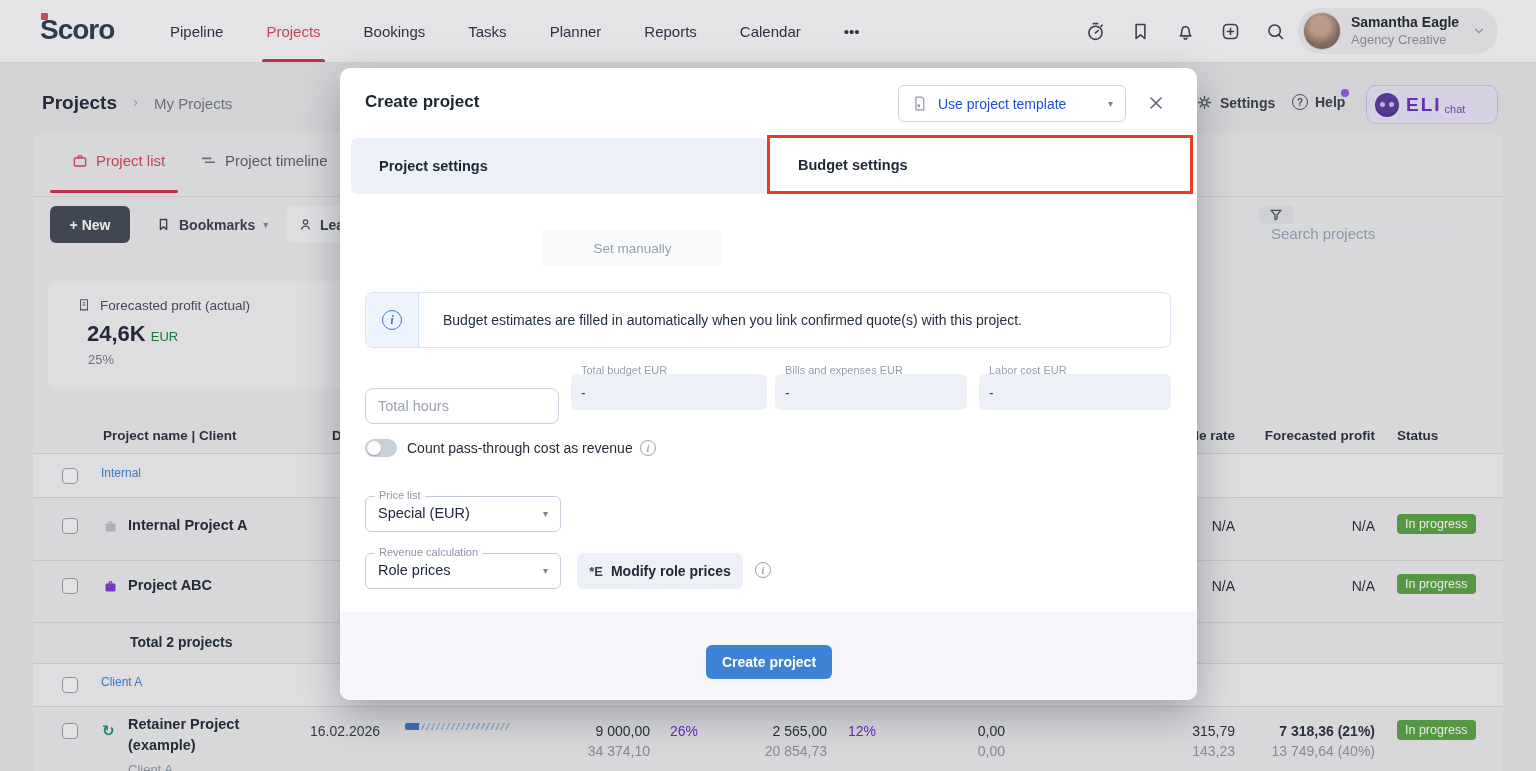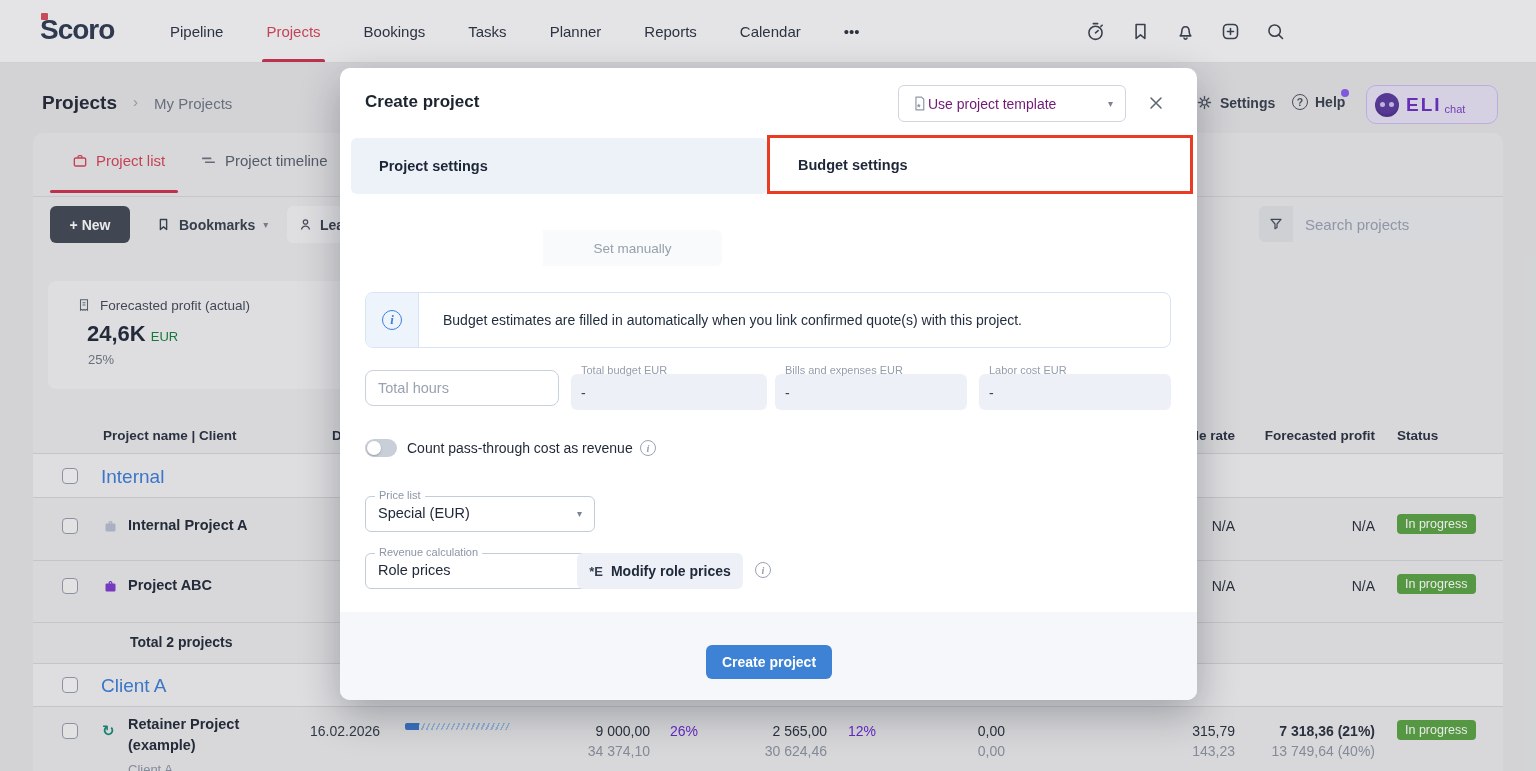--- a/index.html
+++ b/index.html
@@ -45,38 +45,38 @@
   .vtab{position:absolute;display:flex;align-items:center;gap:8px;font-size:15px;cursor:pointer;}
   .vtab-list{left:72px;top:152px;color:#d6455a;}
   .vtab-tl{left:200px;top:152px;color:#58606f;}
   .vtab-underline{position:absolute;left:50px;top:190px;width:128px;height:3px;background:#cc3350;border-radius:2px;}
   .card-divider{position:absolute;left:33px;top:196px;width:1470px;height:1px;background:#d9d9db;}
 
   .btn-new{position:absolute;left:50px;top:206px;width:80px;height:37px;background:#434a55;border-radius:6px;color:#fff;font-size:14px;font-weight:bold;display:flex;align-items:center;justify-content:center;cursor:pointer;}
   .btn-bookmarks{position:absolute;left:156px;top:206px;height:37px;display:flex;align-items:center;gap:8px;font-size:14px;font-weight:bold;color:#39414f;cursor:pointer;}
   .caret{font-size:10px;color:#7c8493;}
   .lead-pill{position:absolute;left:287px;top:206px;width:72px;height:37px;background:#f3f3f5;border-radius:6px;display:flex;align-items:center;gap:7px;padding-left:11px;box-sizing:border-box;font-size:14px;font-weight:bold;color:#39414f;cursor:pointer;}
-  .search-wrap{position:absolute;left:1259px;top:206px;height:36px;display:flex;}
+  .search-wrap{position:absolute;left:1259px;top:206px;height:36px;display:flex;flex-direction:column;}
   .funnel-box{width:34px;height:36px;background:#e0e2e6;border-radius:6px 0 0 6px;display:flex;align-items:center;justify-content:center;color:#434b58;cursor:pointer;}
   .search-input{width:190px;height:36px;border:none;background:#eaebee;border-radius:0 6px 6px 0;font-size:15px;color:#333b4a;padding:0 12px;outline:none;font-family:inherit;box-sizing:border-box;}
   .search-input::placeholder{color:#9aa2b2;}
 
   
   .kpi{position:absolute;left:48px;top:281px;width:420px;height:108px;background:#f2f2f3;border-radius:8px;}
   .kpi-head{position:absolute;left:29px;top:17px;display:flex;align-items:center;gap:9px;font-size:13.5px;color:#434c5c;}
   .kpi-value{position:absolute;left:39px;top:40px;font-size:22px;font-weight:bold;color:#222b3c;}
   .kpi-cur{font-size:13px;font-weight:normal;color:#15803d;margin-left:5px;}
   .kpi-sub{position:absolute;left:40px;top:71px;font-size:13px;color:#6e7787;}
 
   
   .th{position:absolute;font-size:13.5px;font-weight:bold;color:#2a3342;}
   .divider{position:absolute;left:33px;width:1470px;height:1px;background:#d5d6d8;}
   .rowband{position:absolute;left:33px;width:1470px;background:rgba(255,255,255,0.35);}
   .cb{position:absolute;width:16px;height:16px;border:1.5px solid #969eab;border-radius:4px;background:rgba(255,255,255,0.55);box-sizing:border-box;cursor:pointer;}
-  .group-link{position:absolute;font-size:19px;color:#3d7ed8;cursor:pointer;}
+  .group-link{position:absolute;font-size:12px;color:#3d7ed8;cursor:pointer;}
   .proj-icon{position:absolute;width:15px;height:15px;}
   .proj-name{position:absolute;font-size:14.5px;font-weight:bold;color:#232b3a;cursor:pointer;}
   .total-label{position:absolute;font-size:14px;font-weight:bold;color:#242d3c;}
   .cell{position:absolute;font-size:14px;color:#29303f;text-align:right;}
   .cell2{position:absolute;font-size:14px;color:#8d95a3;text-align:right;}
   .pct{position:absolute;font-size:14px;color:#6d28d9;}
   .badge{position:absolute;background:#5aa344;color:#fff;font-size:12.5px;padding:3px 8px;border-radius:4px;}
   .date-cell{position:absolute;font-size:14px;color:#333b4a;}
   .retainer-name{position:absolute;left:128px;top:714px;width:145px;font-size:14.5px;font-weight:bold;color:#232b3a;line-height:21px;cursor:pointer;}
   .retainer-client{position:absolute;left:128px;top:762px;font-size:13px;color:#8d95a3;}
@@ -84,51 +84,51 @@
   .progress{position:absolute;left:405px;top:723px;width:106px;height:7px;border-radius:2px;overflow:hidden;display:flex;cursor:default;}
   .progress-solid{width:14px;height:7px;background:#3b78cc;}
   .progress-hatch{flex:1;height:7px;background:repeating-linear-gradient(115deg,#9cbfe9 0,#9cbfe9 1.5px,transparent 1.5px,transparent 4.5px);}
 
   
   .overlay{position:absolute;inset:0;background:rgba(45,50,60,0.10);z-index:30;}
   .modal{position:absolute;left:340px;top:68px;width:857px;height:632px;background:#fff;border-radius:10px;box-shadow:0 14px 40px rgba(18,24,35,0.30);z-index:40;}
   .modal-title{position:absolute;left:25px;top:24px;font-size:17px;font-weight:bold;color:#1c2430;}
   .tpl-select{position:absolute;left:558px;top:17px;width:228px;height:37px;border:1px solid #cfd6e0;border-radius:6px;display:flex;align-items:center;cursor:pointer;box-sizing:border-box;}
   .tpl-icon{margin-left:12px;color:#8f98a8;}
-  .tpl-label{margin-left:0;font-size:14px;color:#701a75;}
+  .tpl-label{margin-left:10px;font-size:14px;color:#1d4ed8;}
   .tpl-caret{margin-left:auto;margin-right:12px;color:#7c8493;font-size:10px;}
   .modal-close{position:absolute;left:806px;top:25px;width:20px;height:20px;color:#5f6775;cursor:pointer;}
 
   .mtab-project{position:absolute;left:11px;top:70px;width:416px;height:56px;background:#edf1f8;border-radius:6px;display:flex;align-items:center;cursor:pointer;}
   .mtab-budget{position:absolute;left:427px;top:67px;width:426px;height:59px;background:#fff;border:3px solid #ea3c22;box-sizing:border-box;display:flex;align-items:center;cursor:pointer;}
   .mtab-text{margin-left:28px;font-size:14.5px;font-weight:bold;color:#1d2737;}
 
   .mode-tab{position:absolute;top:162px;height:36px;display:flex;align-items:center;justify-content:center;font-size:13.5px;cursor:pointer;}
   .mode-quoted{left:25px;width:178px;background:#eef2f9;border-radius:6px 0 0 6px;font-weight:bold;color:#25324e;}
   .mode-manual{left:203px;width:179px;background:#f8fafc;border-radius:0 6px 6px 0;color:#97a0ae;}
 
   .info-box{position:absolute;left:25px;top:224px;width:806px;height:56px;border:1px solid #d8e4f2;border-radius:8px;display:flex;box-sizing:border-box;}
   .info-left{width:52px;background:#eef4fc;border-right:1px solid #d8e4f2;border-radius:7px 0 0 7px;display:flex;align-items:center;justify-content:center;}
   .iicon{width:20px;height:20px;border:1.7px solid #3d7fd9;border-radius:50%;display:flex;align-items:center;justify-content:center;font-family:"Liberation Serif","DejaVu Serif",serif;font-style:italic;font-weight:bold;font-size:13px;color:#3d7fd9;box-sizing:border-box;}
   .iicon::before{content:"i";}
   .info-text{align-self:center;margin-left:24px;font-size:14px;color:#232e3f;}
 
-  .hours-input{position:absolute;left:25px;top:302px;width:194px;height:36px;border:1px solid #c8d1de;border-radius:8px;font-size:14.5px;color:#333b4a;padding:8px 12px;outline:none;font-family:inherit;box-sizing:border-box;background:#fff;}
+  .hours-input{position:absolute;left:25px;top:320px;width:194px;height:36px;border:1px solid #c8d1de;border-radius:8px;font-size:14.5px;color:#333b4a;padding:8px 12px;outline:none;font-family:inherit;box-sizing:border-box;background:#fff;}
   .hours-input::placeholder{color:#99a2b1;}
   .ro-field{position:absolute;top:306px;height:36px;background:#edf1f7;border-radius:6px;box-sizing:border-box;}
   .ro-label{position:absolute;left:10px;top:-10px;font-size:11px;color:#949dac;white-space:nowrap;}
   .ro-value{position:absolute;left:10px;top:11px;font-size:14px;color:#3a4352;}
 
   .toggle{position:absolute;left:25px;top:371px;width:32px;height:18px;border-radius:9px;background:#c9cfd8;cursor:pointer;}
   .toggle-knob{position:absolute;left:2px;top:2px;width:14px;height:14px;border-radius:50%;background:#fff;box-shadow:0 1px 2px rgba(0,0,0,0.25);}
   .toggle-label{position:absolute;left:67px;top:372px;font-size:14px;color:#1f2835;}
   .ghost-i{width:16px;height:16px;border:1.4px solid #9aa3b2;border-radius:50%;display:flex;align-items:center;justify-content:center;font-family:"Liberation Serif","DejaVu Serif",serif;font-style:italic;font-weight:bold;font-size:10.5px;color:#9aa3b2;box-sizing:border-box;}
   .ghost-i::before{content:"i";}
 
-  .sel{position:absolute;left:25px;width:230px;height:36px;border:1px solid #c3cdda;border-radius:6px;background:#fff;cursor:pointer;box-sizing:border-box;}
+  .sel{position:absolute;left:25px;width:196px;height:36px;border:1px solid #c3cdda;border-radius:6px;background:#fff;cursor:pointer;box-sizing:border-box;}
   .sel-label{position:absolute;left:9px;top:-8px;background:#fff;padding:0 4px;font-size:11px;color:#8b96a6;white-space:nowrap;}
   .sel-value{position:absolute;left:12px;top:8px;font-size:14.5px;color:#202a3a;}
   .sel-caret{position:absolute;right:12px;top:11px;font-size:10px;color:#7c8493;}
 
   .btn-modify{position:absolute;left:237px;top:485px;width:166px;height:36px;background:#edf1f7;border-radius:6px;display:flex;align-items:center;justify-content:center;gap:8px;font-size:14px;font-weight:bold;color:#202a3a;cursor:pointer;}
   .modify-glyph{font-size:13px;color:#353e4e;}
 
   .modal-footer{position:absolute;left:0;top:544px;width:857px;height:88px;background:#f5f7fa;border-radius:0 0 10px 10px;}
   .btn-create{position:absolute;left:366px;top:33px;width:126px;height:34px;background:#3d82d4;border-radius:6px;color:#fff;font-size:14px;font-weight:bold;display:flex;align-items:center;justify-content:center;cursor:pointer;}
 </style>
@@ -178,20 +178,32 @@
             <path d="M12 8.5v7M8.5 12h7"></path>
           </svg>
         </span>
       <span class="nicon">
           <svg viewBox="0 0 24 24" fill="none" stroke="currentColor" stroke-width="1.8" stroke-linecap="round">
             <circle cx="11" cy="11" r="6.5"></circle>
             <path d="M15.8 15.8L20 20"></path>
           </svg>
         </span>
     </div>
+    <div class="user-pill">
+      <span class="avatar"></span>
+      <span class="user-texts">
+        <div class="user-name">Samantha Eagle</div>
+        <div class="user-org">Agency Creative</div>
+      </span>
+      <span class="user-chevron">
+          <svg viewBox="0 0 24 24" fill="none" stroke="currentColor" stroke-width="2.2" stroke-linecap="round">
+            <path d="M6 9l6 6 6-6"></path>
+          </svg>
+        </span>
+    </div>
   </div>
 
   <div class="crumb-section">Projects</div>
   <div class="crumb-sep">›</div>
   <div class="crumb-page">My Projects</div>
 
   <div class="hdr-act" style="left:1196px;">
     <span class="gear">
         <svg viewBox="0 0 24 24" fill="none" stroke="currentColor" stroke-width="1.9" stroke-linecap="round">
           <circle cx="12" cy="12" r="3.6"></circle>
@@ -327,21 +339,21 @@
   <div class="retainer-client">Client A</div>
   <div class="date-cell" style="left:310px;top:723px;">16.02.2026</div>
   <div class="progress">
       <span class="progress-solid"></span>
       <span class="progress-hatch"></span>
     </div>
   <div class="cell" style="left:530px;top:723px;width:120px;">9 000,00</div>
   <div class="cell2" style="left:530px;top:743px;width:120px;">34 374,10</div>
   <div class="pct" style="left:670px;top:723px;">26%</div>
   <div class="cell" style="left:707px;top:723px;width:120px;">2 565,00</div>
-  <div class="cell2" style="left:707px;top:743px;width:120px;">30 624,46</div>
+  <div class="cell2" style="left:707px;top:743px;width:120px;">20 854,73</div>
   <div class="pct" style="left:848px;top:723px;">12%</div>
   <div class="cell" style="left:925px;top:723px;width:80px;">0,00</div>
   <div class="cell2" style="left:925px;top:743px;width:80px;">0,00</div>
   <div class="cell" style="left:1155px;top:723px;width:80px;">315,79</div>
   <div class="cell2" style="left:1155px;top:743px;width:80px;">143,23</div>
   <div class="cell" style="left:1235px;top:723px;width:140px;font-weight:bold;">7 318,36 (21%)</div>
   <div class="cell2" style="left:1235px;top:743px;width:140px;">13 749,64 (40%)</div>
   <div class="badge" style="left:1397px;top:720px;">In progress</div>
 
   <div class="overlay"></div>

